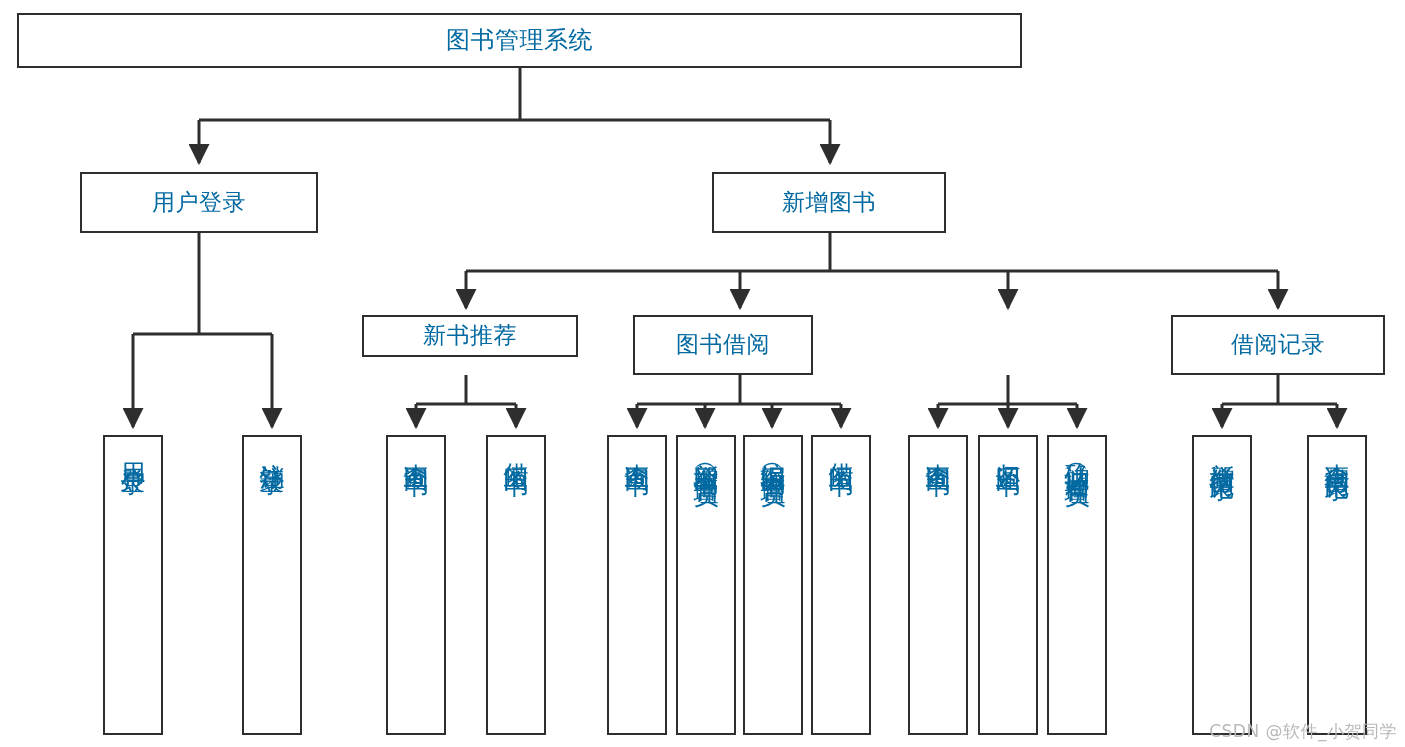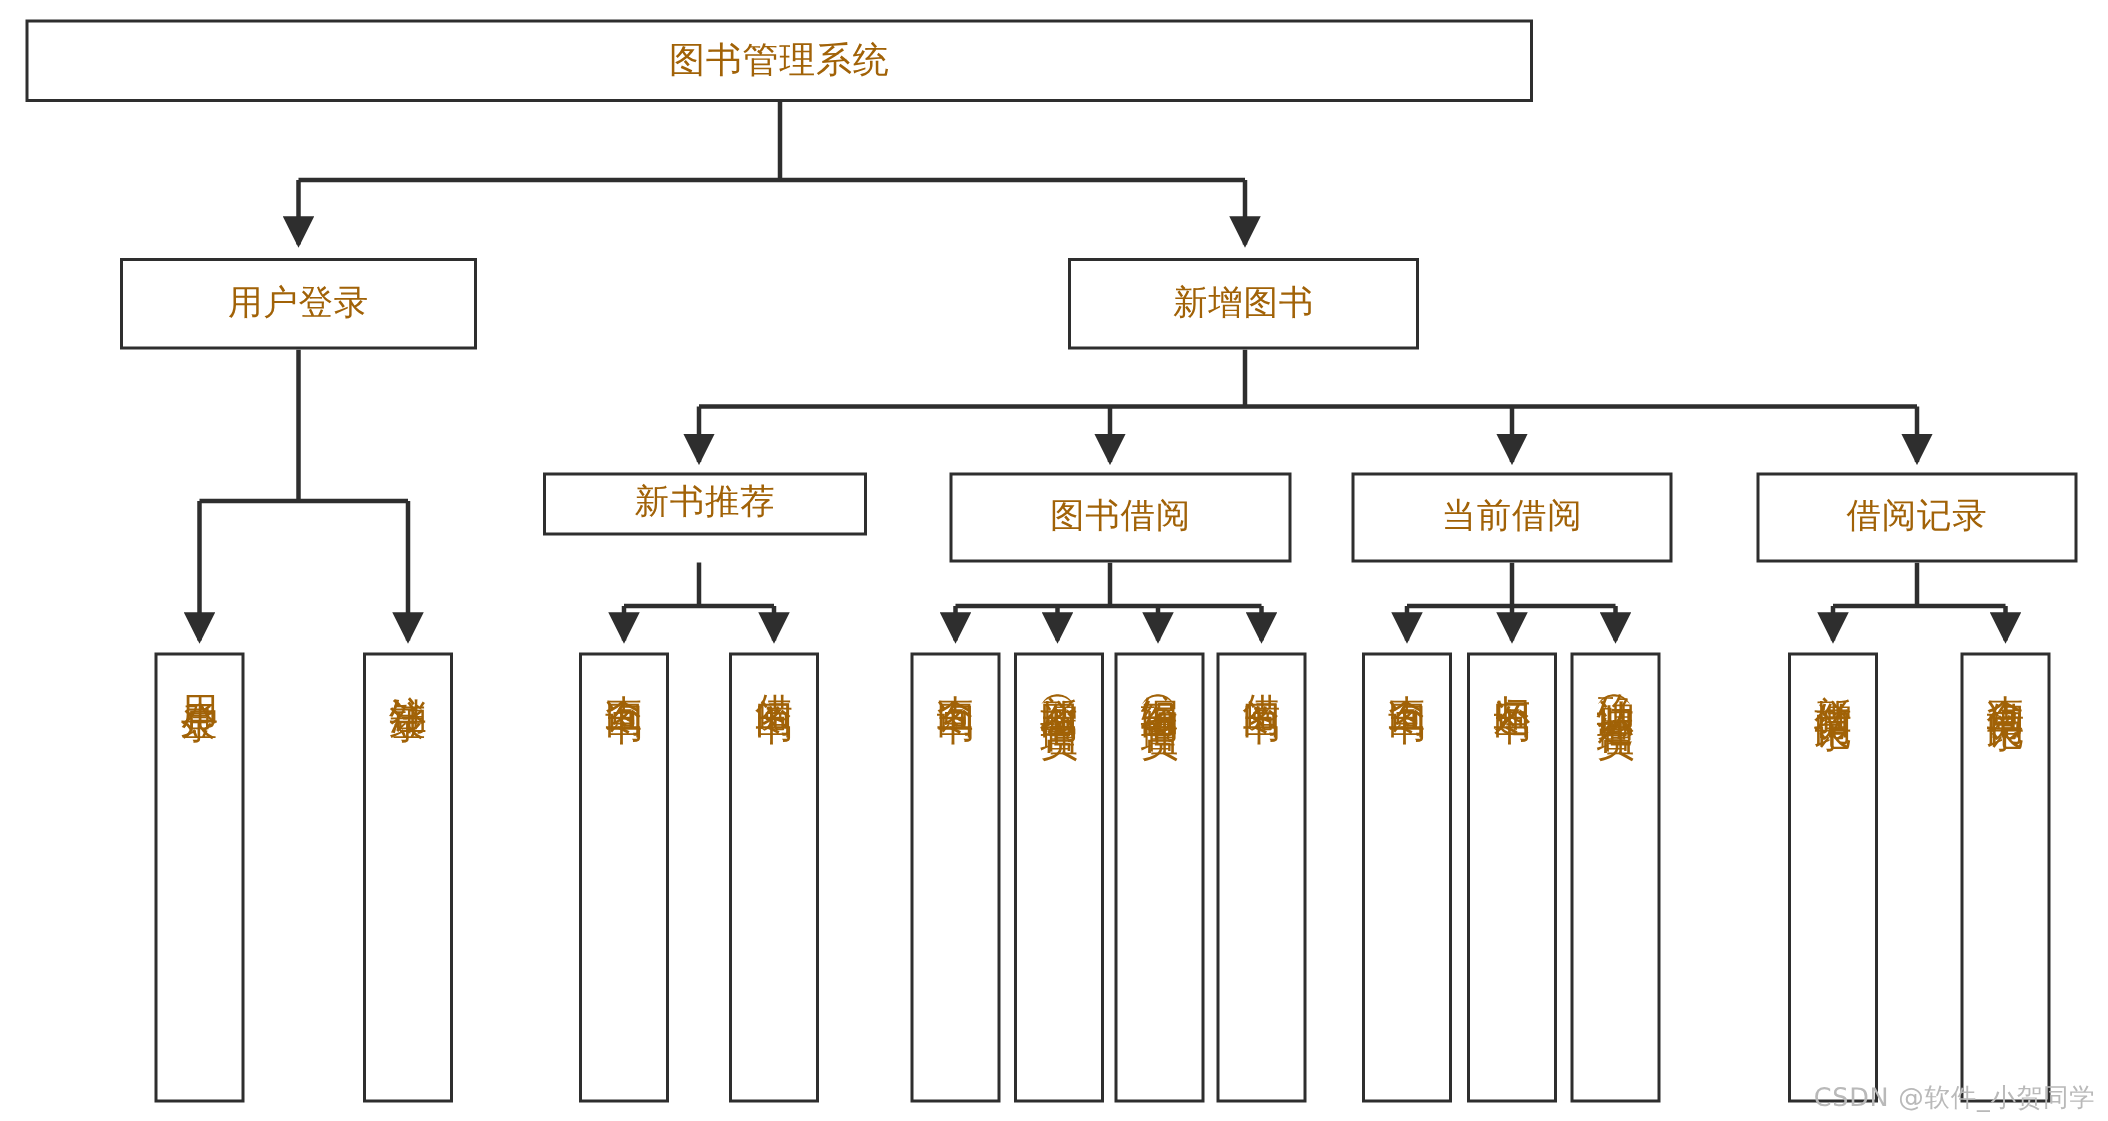--- a/index.html
+++ b/index.html
@@ -30,21 +30,21 @@
     position: absolute;
     box-sizing: border-box;
     background: #ffffff;
     border: 2px solid #2e2e2e;
     display: flex;
     align-items: center;
     justify-content: center;
     z-index: 2;
   }
   .node-label {
-    color: #a16207;
+    color: #0369a1;
     text-align: right;
     line-height: 1.18;
     white-space: nowrap;
   }
   
   .node.horiz .node-label {
     font-size: 23px;
     letter-spacing: 0.5px;
   }
   .node.root .node-label {
@@ -138,25 +138,22 @@
   <div class="node horiz" style="left:80px; top:172px; width:238px; height:61px;">
     <span class="node-label">用户登录</span>
   </div>
   <div class="node horiz" style="left:712px; top:172px; width:234px; height:61px;">
     <span class="node-label">新增图书</span>
   </div>
 
   <div class="node horiz" style="left:362px; top:315px; width:216px; height:42px;">
     <span class="node-label">新书推荐</span>
   </div>
-  <div class="node horiz" style="left:633px; top:315px; width:228px; height:60px;">
+  <div class="node horiz" style="left:633px; top:315px; width:180px; height:60px;">
     <span class="node-label">图书借阅</span>
-  </div>
-  <div class="node horiz" style="left:901px; top:315px; width:214px; height:60px;">
-    <span class="node-label">当前借阅</span>
   </div>
   <div class="node horiz" style="left:1171px; top:315px; width:214px; height:60px;">
     <span class="node-label">借阅记录</span>
   </div>
 
   <div class="node vert" style="left:103px; top:435px; width:60px; height:300px;">
     <span class="node-label">用户登录</span>
   </div>
   <div class="node vert" style="left:242px; top:435px; width:60px; height:300px;">
     <span class="node-label">注销登录</span>

